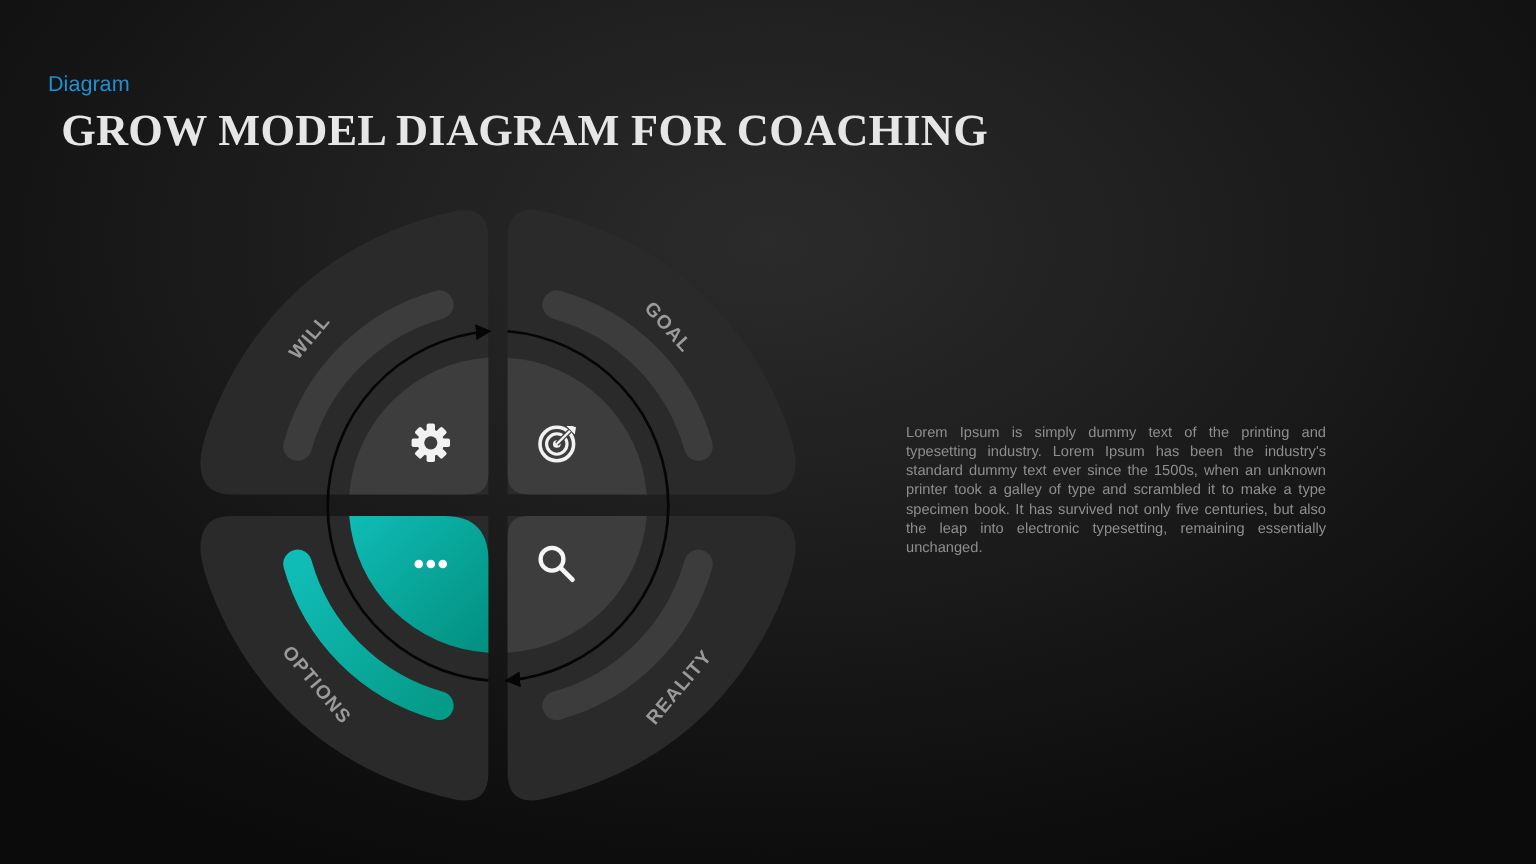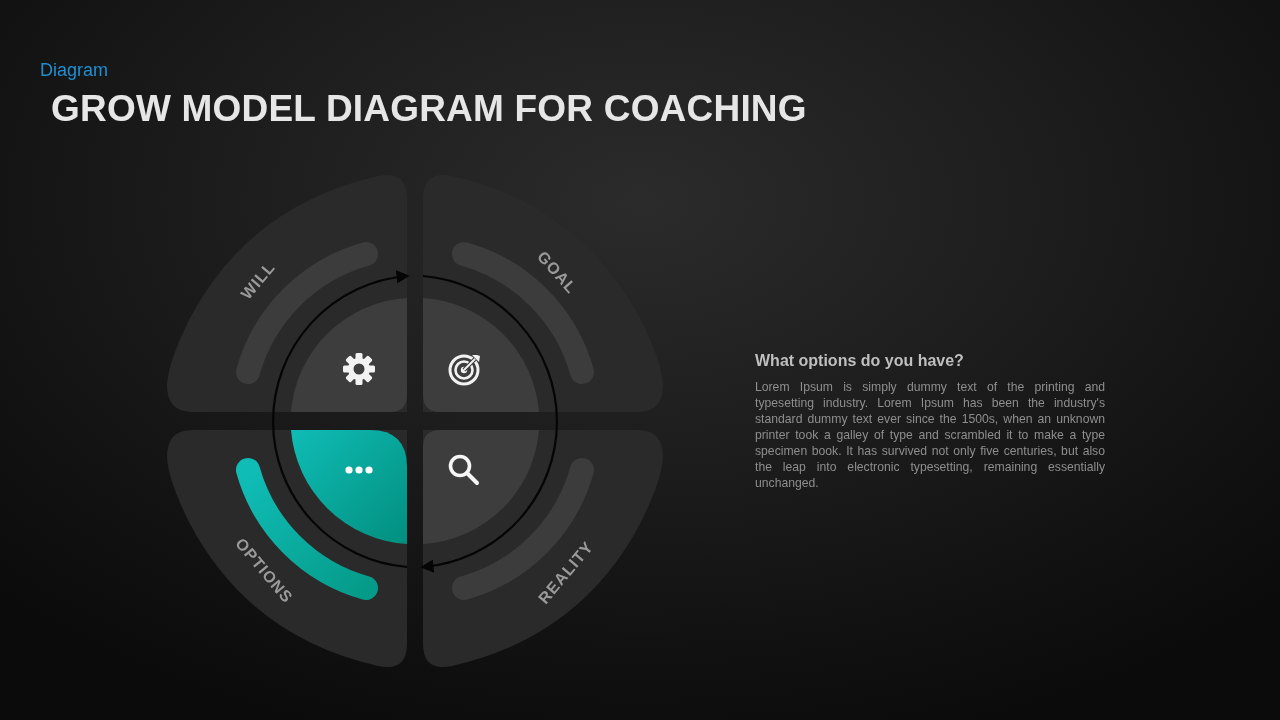--- a/index.html
+++ b/index.html
@@ -7,21 +7,21 @@
     width: 1280px; height: 720px; overflow: hidden; position: relative;
     background: radial-gradient(ellipse 900px 560px at 50% 28%, #2b2b2b 0%, #1d1d1d 45%, #111 80%, #0b0b0b 100%);
     font-family: "Liberation Sans", sans-serif;
   }
   .kicker {
     position: absolute; left: 40px; top: 60px;
     font-size: 18px; color: #1f8fd2;
   }
   .title {
     position: absolute; left: 51px; top: 88px;
-    font-size: 37px; font-weight: bold; color: #e6e6e6; letter-spacing: 0.2px;
+    font-size: 37px; font-weight: bold; color: #e6e6e6; letter-spacing: 0.2px; font-family: Liberation Serif, serif;
   }
   #diagram { position: absolute; left: 0; top: 0; }
   .desc {
     position: absolute; left: 755px; top: 352px; width: 350px;
   }
   .desc-heading {
     font-size: 16px; font-weight: bold; color: #bfbfbf; margin: 0 0 9px 0;
   }
   .desc-body {
     font-size: 12.2px; line-height: 16px; color: #8e8e8e; text-align: justify; margin: 0;
@@ -109,15 +109,14 @@
     <circle cx="10" cy="0" r="3.6"></circle>
   </g>
 
   <text x="0" y="0" transform="translate(262,284) rotate(-50)" text-anchor="middle" font-family="Liberation Sans, sans-serif" font-weight="bold" font-size="16" fill="#9a9a9a" letter-spacing="1">WILL</text>
   <text x="0" y="0" transform="translate(553,276) rotate(48)" text-anchor="middle" font-family="Liberation Sans, sans-serif" font-weight="bold" font-size="16" fill="#9a9a9a" letter-spacing="1">GOAL</text>
   <text x="0" y="0" transform="translate(570,576) rotate(-50)" text-anchor="middle" font-family="Liberation Sans, sans-serif" font-weight="bold" font-size="16" fill="#9a9a9a" letter-spacing="1">REALITY</text>
   <text x="0" y="0" transform="translate(260,574) rotate(50)" text-anchor="middle" font-family="Liberation Sans, sans-serif" font-weight="bold" font-size="16" fill="#9a9a9a" letter-spacing="1">OPTIONS</text>
 </svg>
 
 <div class="desc">
-  <h3 class="desc-heading">What options do you have?</h3>
   <p class="desc-body">Lorem Ipsum is simply dummy text of the printing and typesetting industry. Lorem Ipsum has been the industry's standard dummy text ever since the 1500s, when an unknown printer took a galley of type and scrambled it to make a type specimen book. It has survived not only five centuries, but also the leap into electronic typesetting, remaining essentially unchanged.</p>
 </div>
 
 </body></html>

